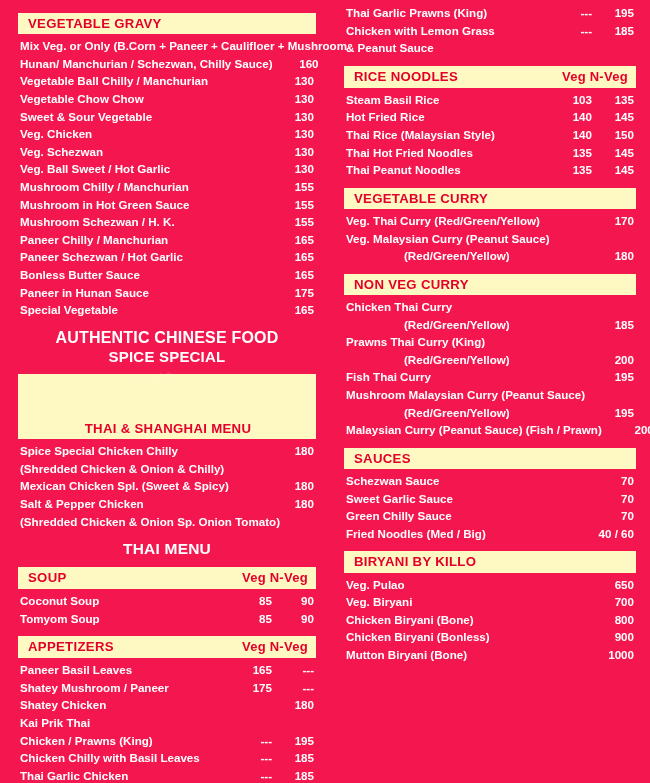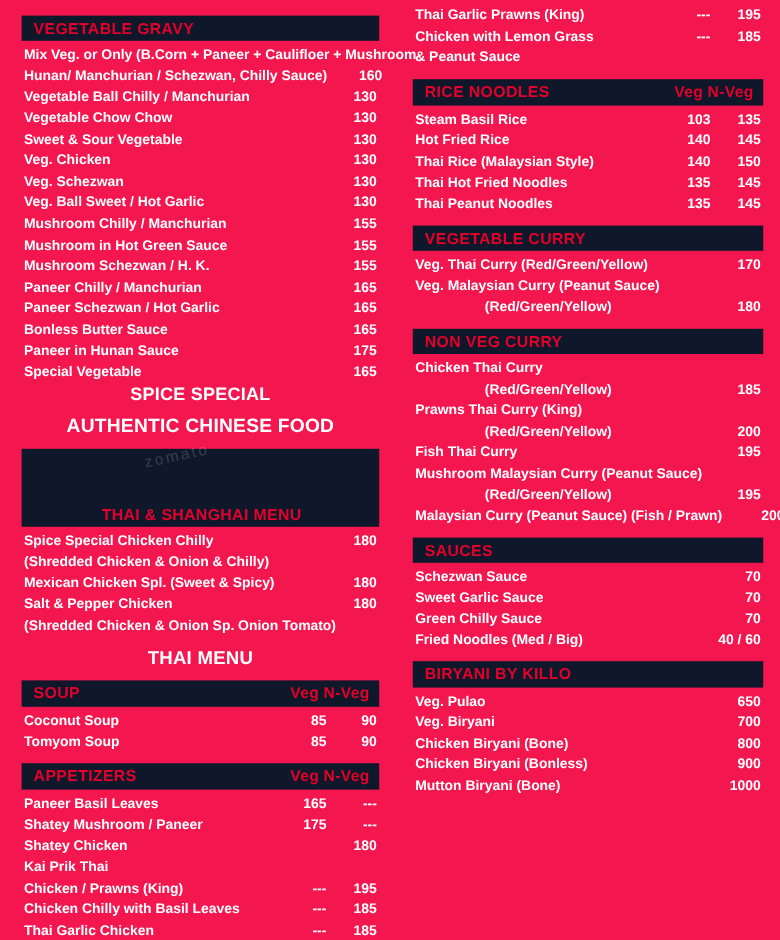--- a/index.html
+++ b/index.html
@@ -30,21 +30,21 @@
     width: 330px;
     padding: 4px 14px 0 18px;
   }
   .col-right {
     width: 320px;
     padding: 4px 14px 0 14px;
   }
 
   
   .bar {
-    background: #0f172a;
+    background: #fef9c3;
     color: #e4002b;
     font-weight: bold;
     font-size: 13.2px;
     letter-spacing: .3px;
     padding: 3px 8px 3px 10px;
     margin: 9px 0 3px 0;
     display: flex;
     align-items: baseline;
     line-height: 1.15;
   }
@@ -178,22 +178,22 @@
     </div>
     <div class="row">
       <span class="nm">Paneer in Hunan Sauce</span>
       <span class="p">175</span>
     </div>
     <div class="row">
       <span class="nm">Special Vegetable</span>
       <span class="p">165</span>
     </div>
 
+    <div class="plain-head">AUTHENTIC CHINESE FOOD</div>
     <div class="plain-head small">SPICE SPECIAL</div>
-    <div class="plain-head">AUTHENTIC CHINESE FOOD</div>
 
     <div class="bar center">
       <span class="bar-title">THAI &amp; SHANGHAI MENU</span>
     </div>
 
     <div class="row">
       <span class="nm">Spice Special Chicken Chilly</span>
       <span class="p">180</span>
     </div>
     <div class="row">

